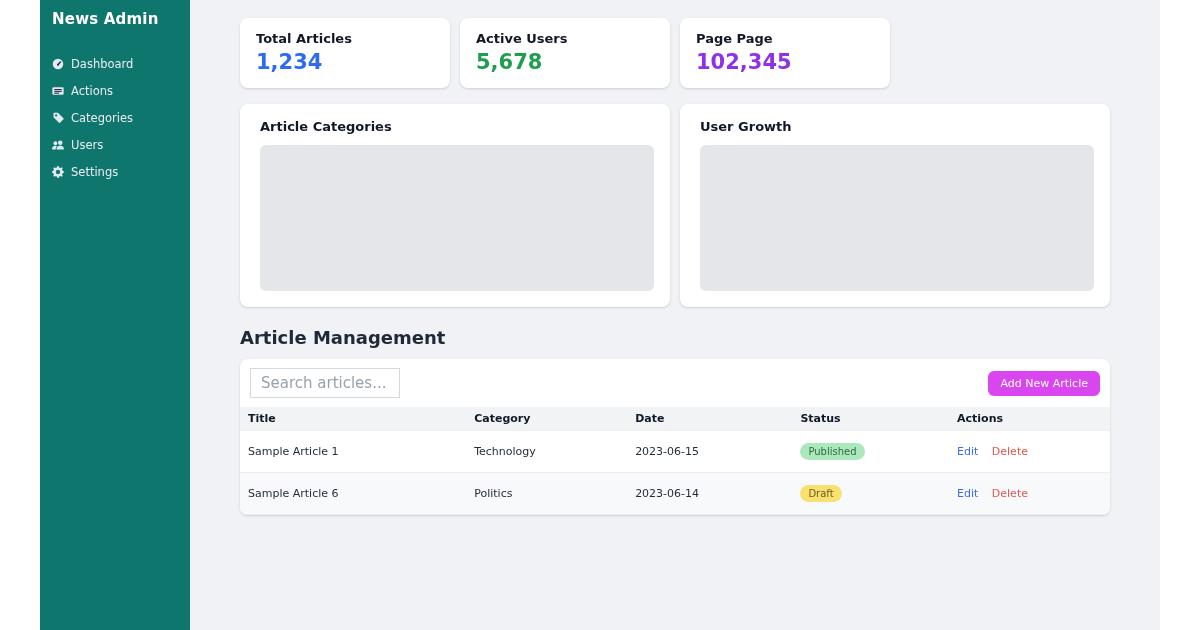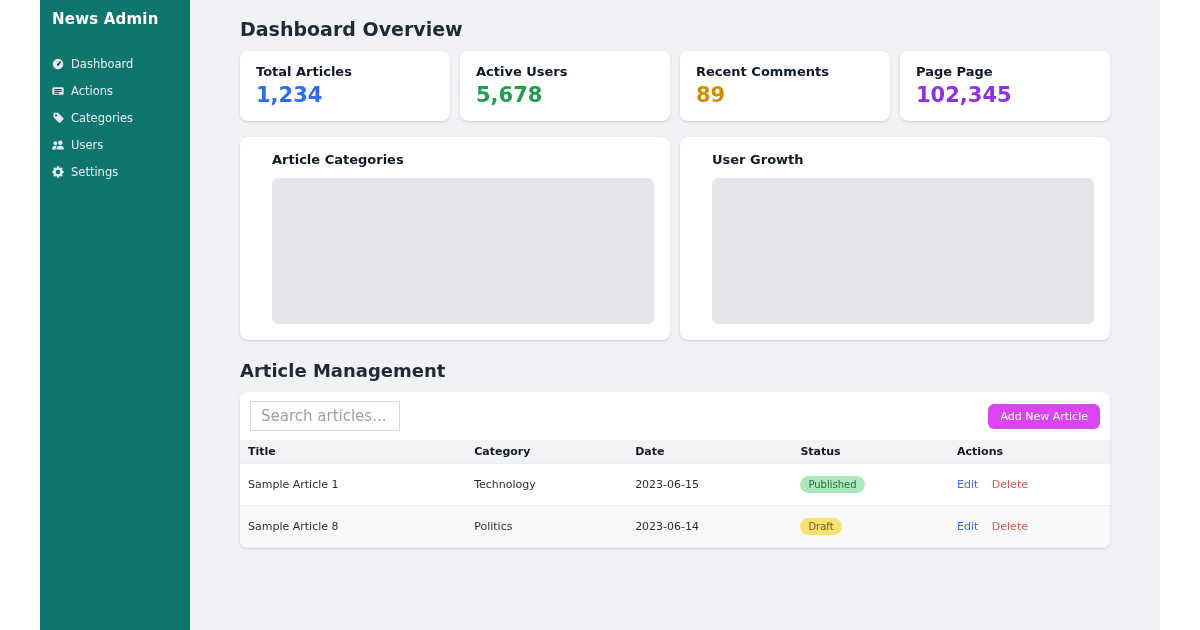--- a/index.html
+++ b/index.html
@@ -30,21 +30,21 @@
   .stats { display:grid; grid-template-columns:repeat(4,1fr); gap:10px; }
   .card {
     background:#ffffff; border-radius:8px;
     box-shadow:0 1px 3px rgba(15,23,42,.10), 0 1px 2px rgba(15,23,42,.06);
   }
   .stat-card { padding:13px 16px; }
   .stat-label { font-size:13px; font-weight:bold; color:#111827; }
   .stat-value { font-size:21px; font-weight:bold; margin-top:4px; line-height:1.2; }
 
   .charts { display:grid; grid-template-columns:1fr 1fr; gap:10px; margin-top:16px; }
-  .chart-card { padding:15px 16px 16px 32px; }
+  .chart-card { padding:15px 16px 16px 20px; }
   .chart-title { font-size:13px; font-weight:bold; color:#111827; margin-bottom:11px; }
   .chart-placeholder { height:146px; background:#e4e6ea; border-radius:6px; }
 
   .section-title { font-size:18px; font-weight:bold; color:#1f2937; margin:20px 0 11px 0; }
 
   .panel { padding-top:9px; overflow:hidden; }
   .toolbar { display:flex; align-items:center; justify-content:space-between; padding:0 10px 9px 10px; }
   .search-input {
     width:150px; font-size:15px; padding:5px 10px; border:1px solid #d5d9e0;
     border-radius:0; color:#374151; outline:none; background:#fff;
@@ -124,34 +124,29 @@
         <svg viewBox="0 0 16 16" xmlns="http://www.w3.org/2000/svg">
           <path d="M9.405 1.05c-.413-1.4-2.397-1.4-2.81 0l-.1.34a1.464 1.464 0 0 1-2.105.872l-.31-.17c-1.283-.698-2.686.705-1.987 1.987l.169.311c.446.82.023 1.841-.872 2.105l-.34.1c-1.4.413-1.4 2.397 0 2.81l.34.1c.895.264 1.318 1.286.872 2.105l-.17.31c-.698 1.283.705 2.686 1.987 1.987l.311-.169a1.464 1.464 0 0 1 2.105.872l.1.34c.413 1.4 2.397 1.4 2.81 0l.1-.34a1.464 1.464 0 0 1 2.105-.872l.31.17c1.283.698 2.686-.705 1.987-1.987l-.169-.311a1.464 1.464 0 0 1 .872-2.105l.34-.1c1.4-.413 1.4-2.397 0-2.81l-.34-.1a1.464 1.464 0 0 1-.872-2.105l.17-.31c.698-1.283-.705-2.686-1.987-1.987l-.311.169a1.464 1.464 0 0 1-2.105-.872l-.1-.34zM8 10.93a2.929 2.929 0 1 1 0-5.86 2.929 2.929 0 0 1 0 5.858z"></path>
         </svg>
         <span>Settings</span>
       </div>
 
     </nav>
   </aside>
 
   <main class="main">
-    <h2 class="page-title">Dashboard Overview</h2>
 
     <div class="stats">
       <div class="card stat-card">
         <div class="stat-label">Total Articles</div>
         <div class="stat-value" style="color: rgb(45, 107, 240);">1,234</div>
       </div>
       <div class="card stat-card">
         <div class="stat-label">Active Users</div>
         <div class="stat-value" style="color: rgb(31, 158, 78);">5,678</div>
-      </div>
-      <div class="card stat-card">
-        <div class="stat-label">Recent Comments</div>
-        <div class="stat-value" style="color: rgb(207, 142, 4);">89</div>
       </div>
       <div class="card stat-card">
         <div class="stat-label">Page Page</div>
         <div class="stat-value" style="color: rgb(144, 49, 232);">102,345</div>
       </div>
     </div>
 
     <div class="charts">
       <div class="card chart-card">
         <div class="chart-title">Article Categories</div>
@@ -195,21 +190,21 @@
             <td>2023-06-15</td>
             <td>
               <span class="badge published">Published</span>
             </td>
             <td>
               <a class="link link-edit">Edit</a>
               <a class="link link-delete">Delete</a>
             </td>
           </tr>
           <tr class="striped">
-            <td>Sample Article 8</td>
+            <td>Sample Article 6</td>
             <td>Politics</td>
             <td>2023-06-14</td>
             <td>
               <span class="badge draft">Draft</span>
             </td>
             <td>
               <a class="link link-edit">Edit</a>
               <a class="link link-delete">Delete</a>
             </td>
           </tr>

